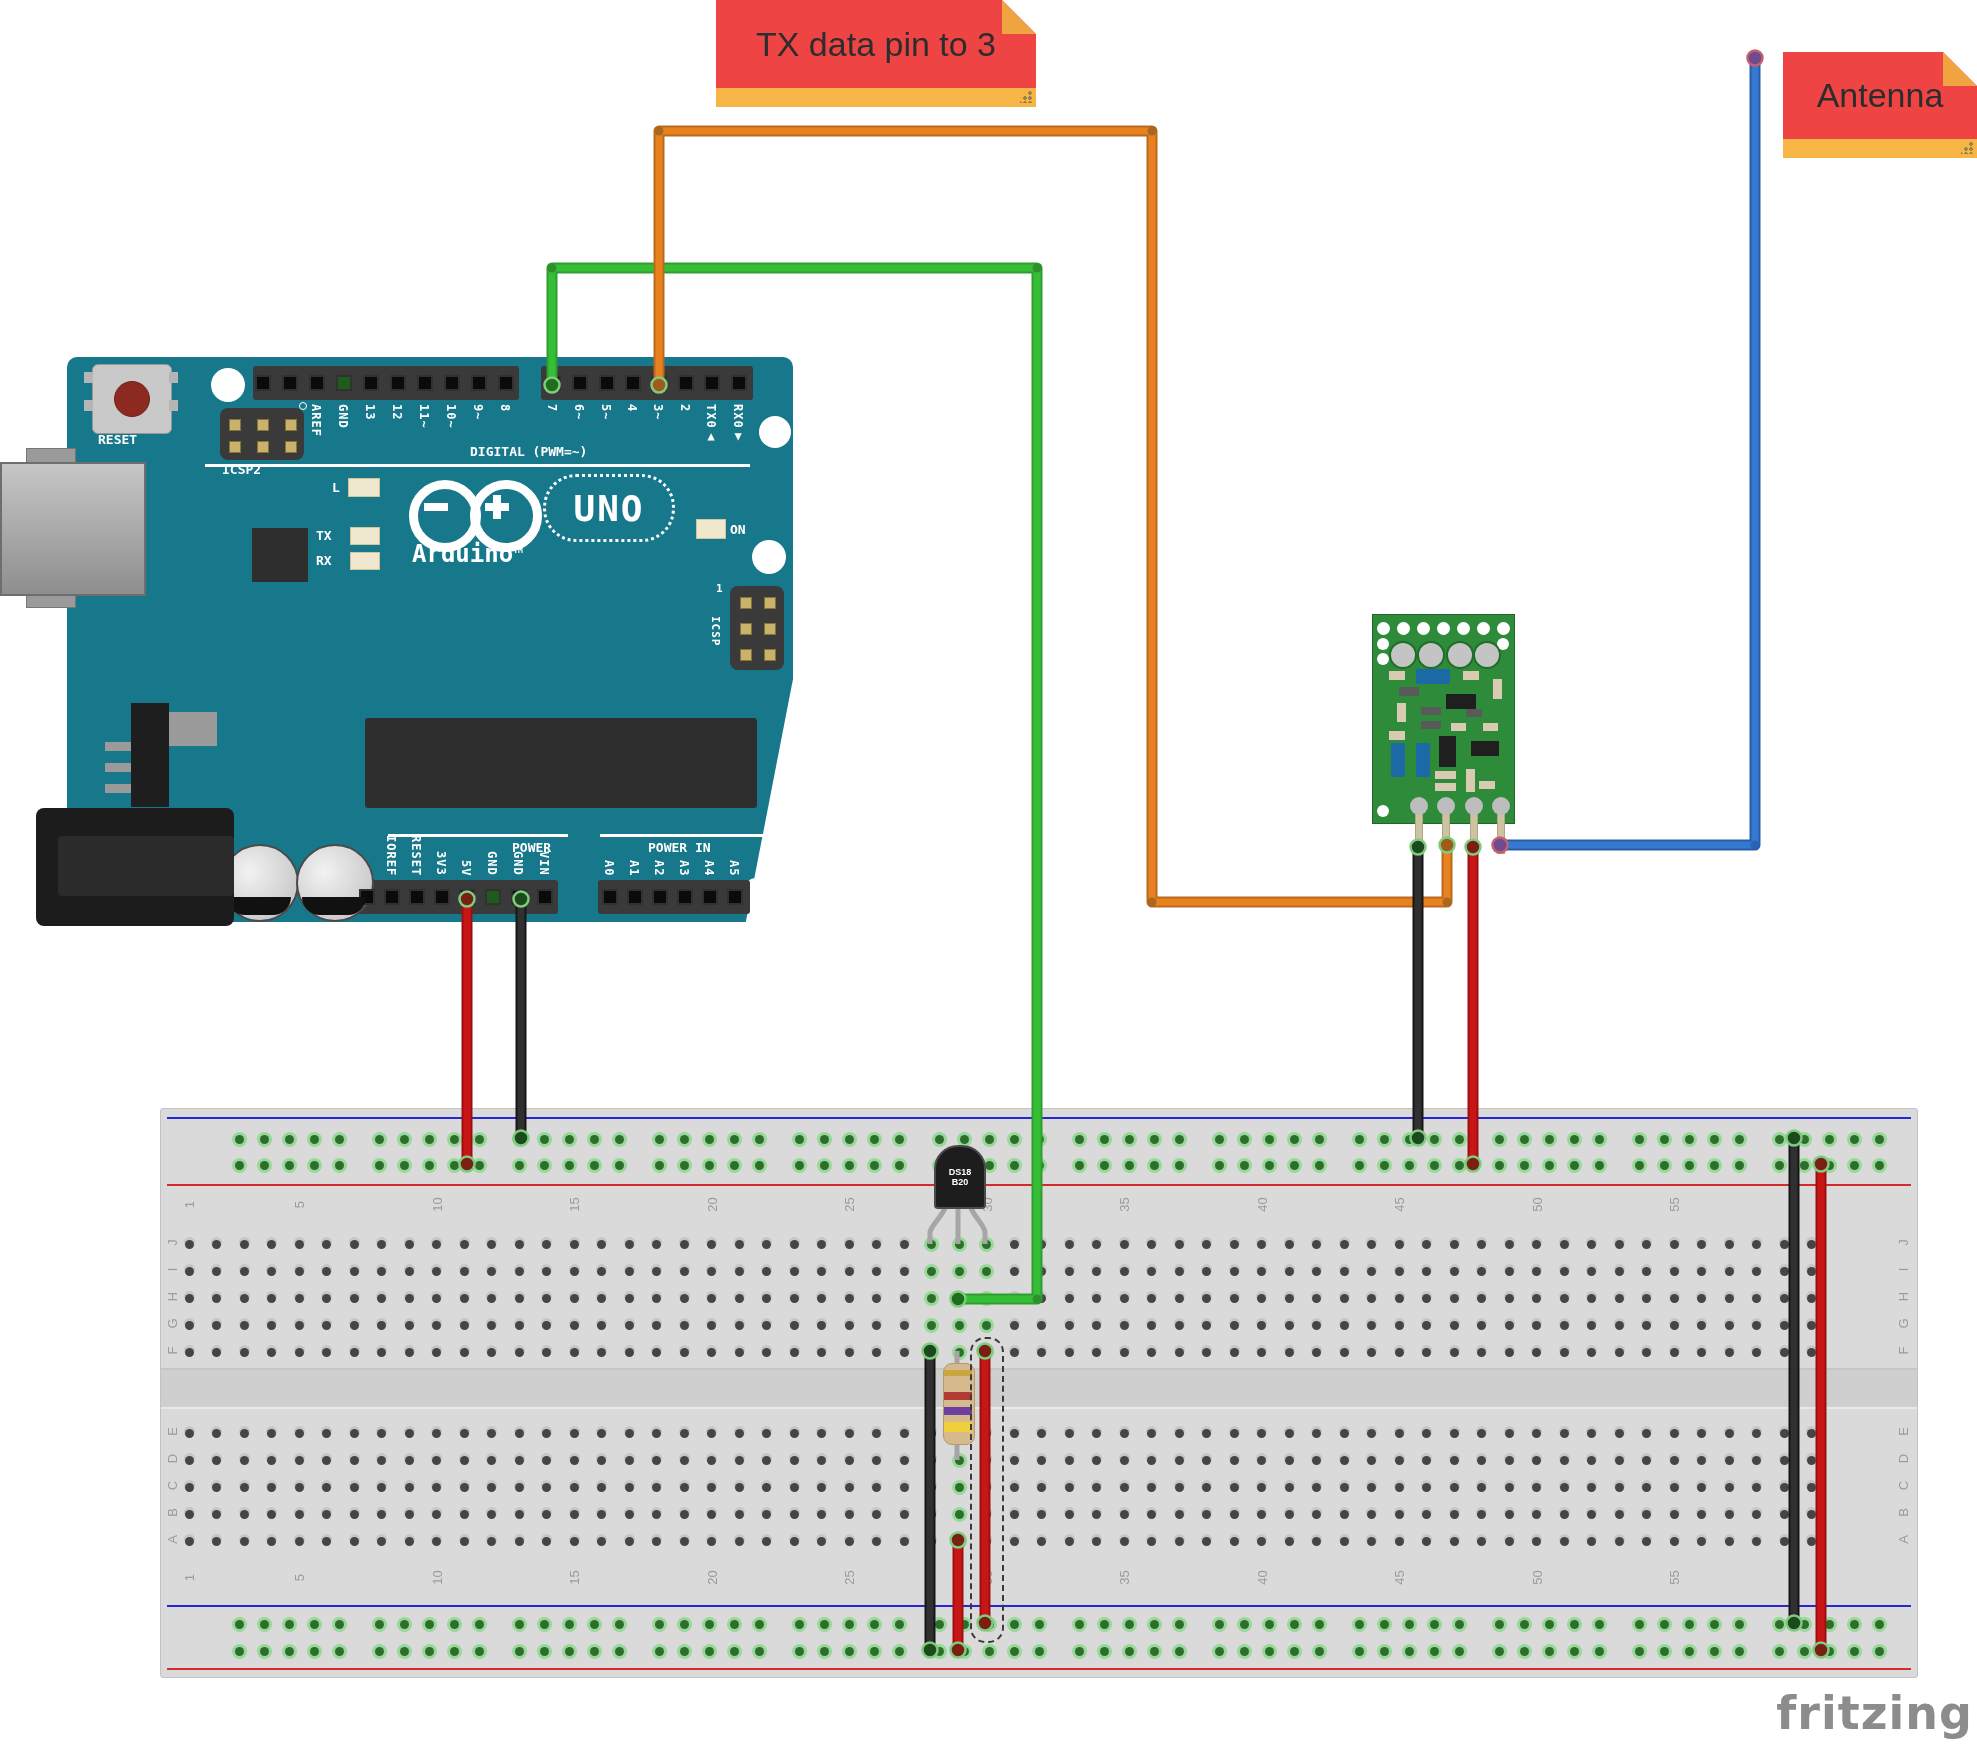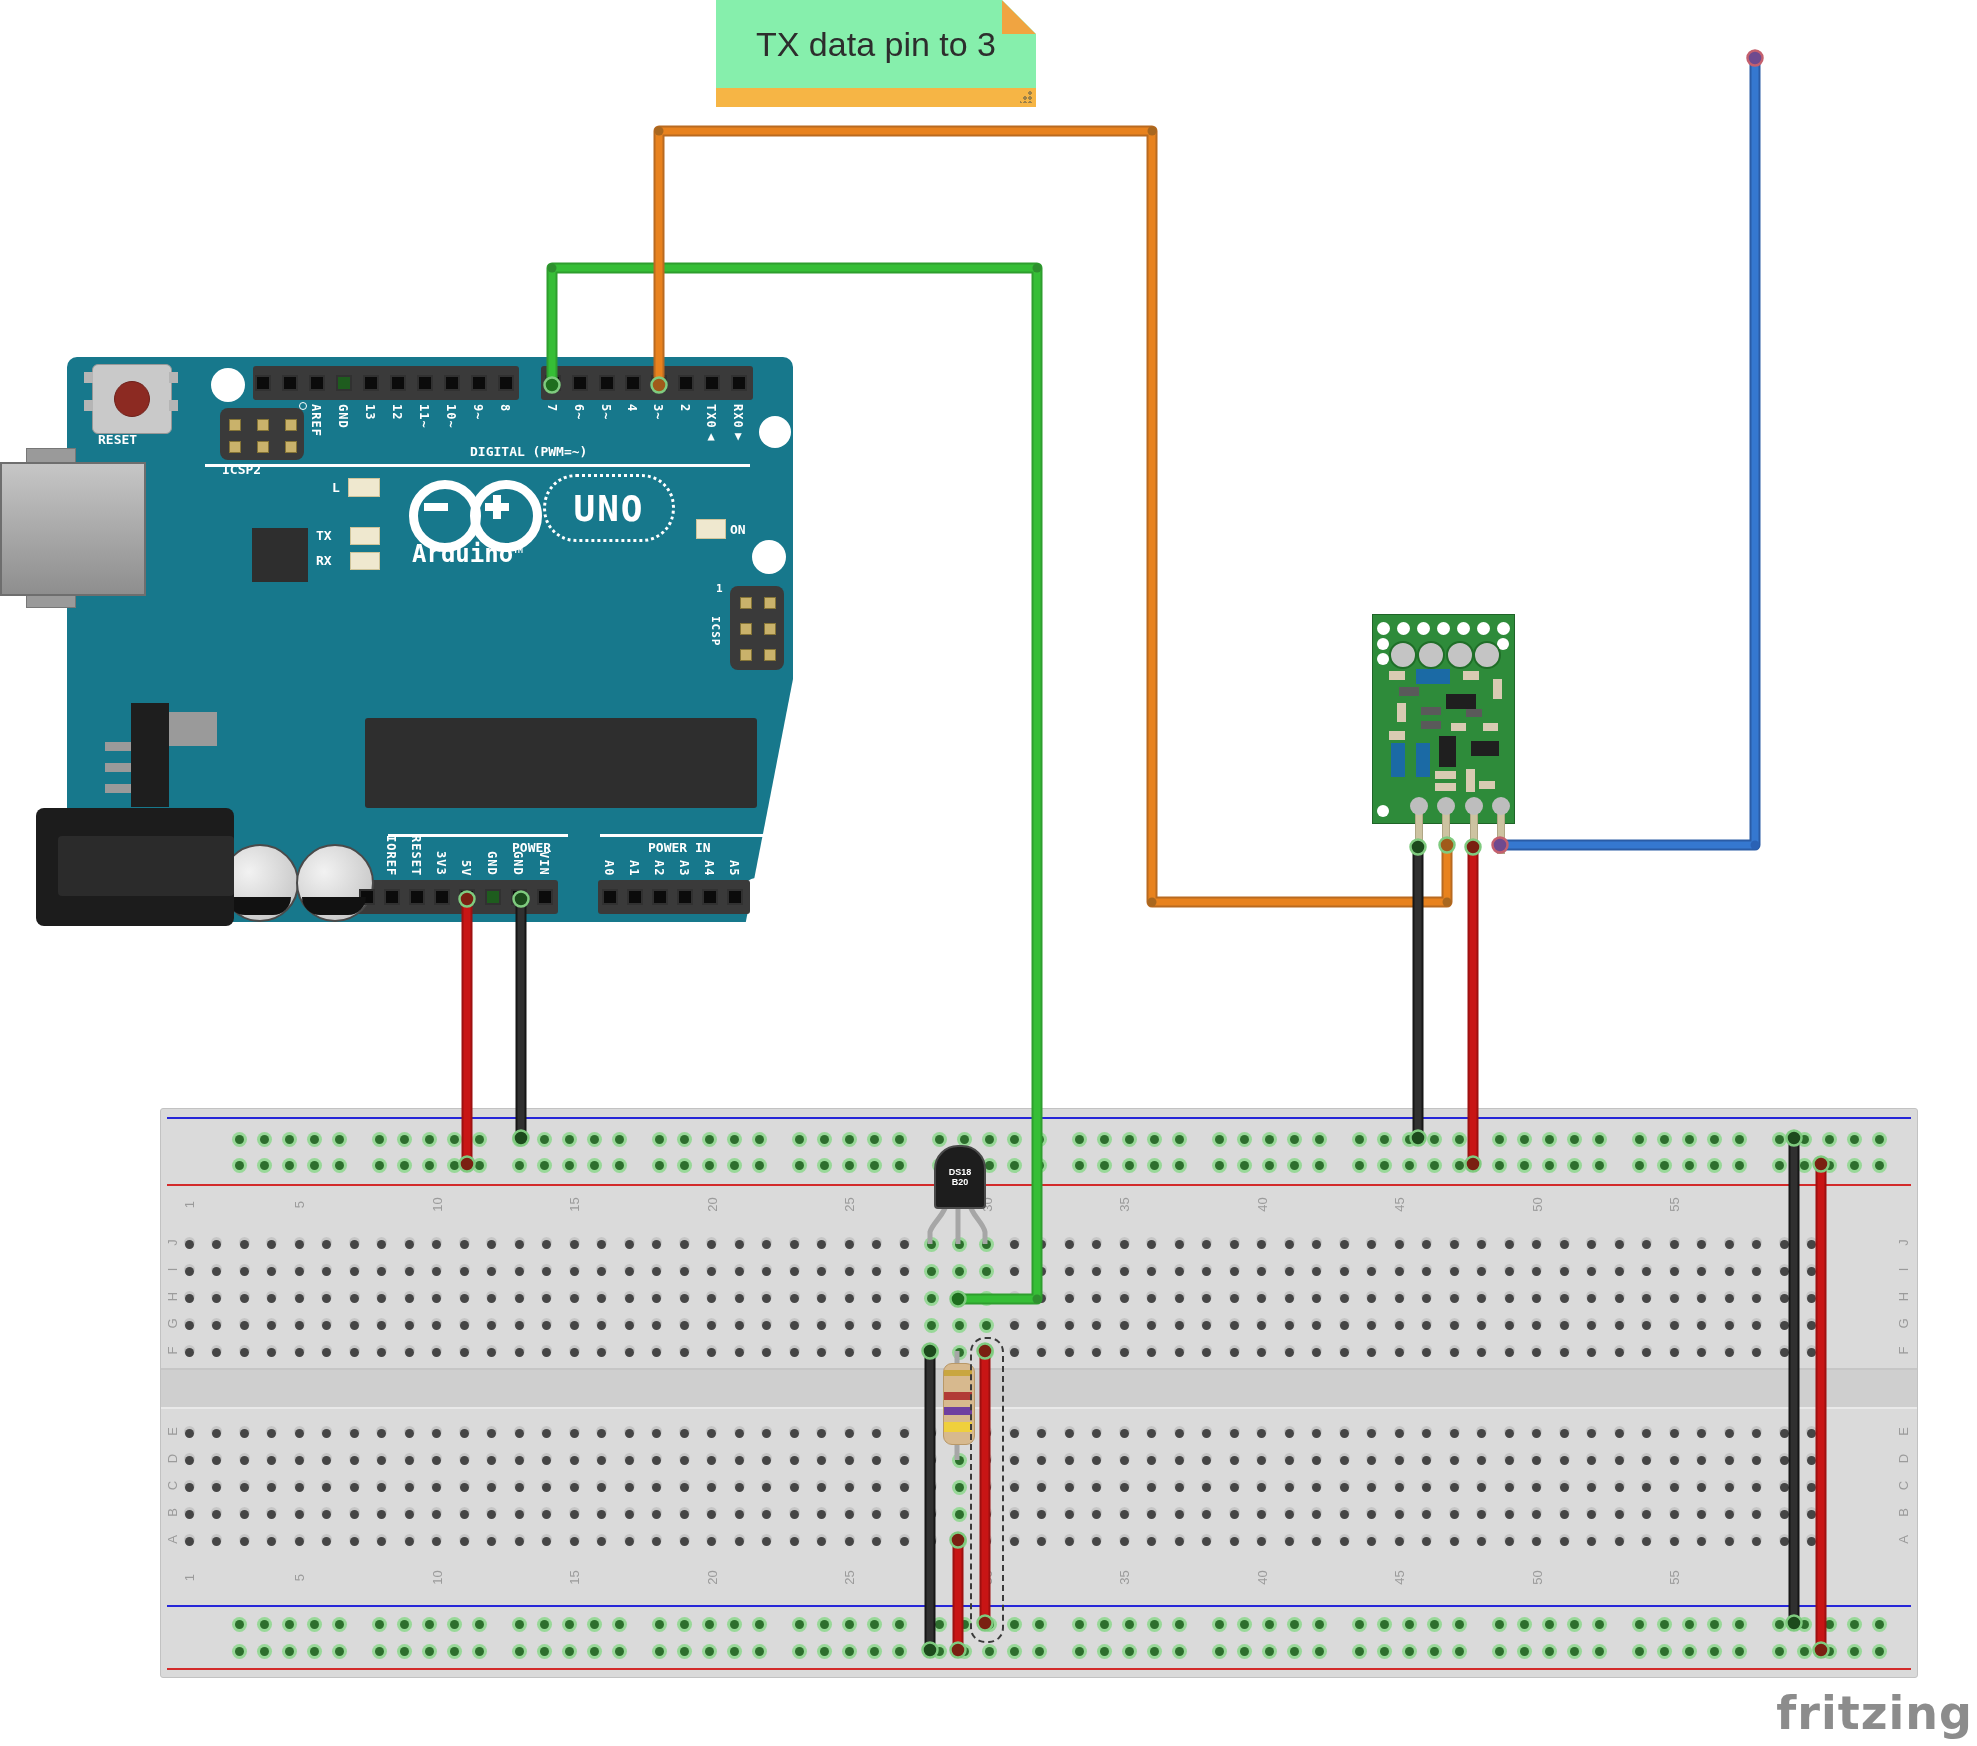--- a/index.html
+++ b/index.html
@@ -1,21 +1,21 @@
 <!DOCTYPE html>
 <html><head>
 <meta charset="utf-8">
 <style>
   html,body{margin:0;padding:0;background:#fff;}
   #stage{position:relative;width:1977px;height:1746px;overflow:hidden;background:#fff;
          font-family:"Liberation Sans",sans-serif;}
   .abs{position:absolute;}
 
   
-  .note{position:absolute;background:#86efac;z-index:90;
+  .note{position:absolute;background:#ef4444;z-index:90;
         clip-path:polygon(0 0, calc(100% - 34px) 0, 100% 34px, 100% 100%, 0 100%);}
   .note-text{position:absolute;left:0;right:0;top:0;bottom:19px;display:flex;align-items:center;
         justify-content:center;font-size:34px;color:#2d2d2d;white-space:nowrap;}
   .note-bar{position:absolute;left:0;right:0;bottom:0;height:19px;background:#F6B545;}
   .note-fold{position:absolute;top:0;right:0;width:34px;height:34px;background:#F0A441;
         clip-path:polygon(0 0,100% 100%,0 100%);}
   .note-grip{position:absolute;right:4px;bottom:4px;width:12px;height:12px;
         background:
          radial-gradient(circle 2px at 10px 2px,#9c8149 99%,transparent),
          radial-gradient(circle 2px at 10px 7px,#9c8149 99%,transparent),
@@ -1189,20 +1189,26 @@
     <div class="band" style="top:58px;height:10px;background:#EFD03C;"></div>
   </div>
   <div id="sel-outline"></div>
 
   <div class="note" style="left:716px;top:0px;width:320px;height:107px;">
     <div class="note-text">TX data pin to 3</div>
     <div class="note-fold"></div>
     <div class="note-bar"></div>
     <div class="note-grip"></div>
   </div>
+  <div class="note" style="left:1783px;top:52px;width:194px;height:106px;">
+    <div class="note-text">Antenna</div>
+    <div class="note-fold"></div>
+    <div class="note-bar"></div>
+    <div class="note-grip"></div>
+  </div>
 
   <div id="watermark">fritzing</div>
 <div class="pin" style="left: 255px; top: 375px; z-index: 22;"></div>
     <div class="pin" style="left: 282px; top: 375px; z-index: 22;"></div>
     <div class="pin" style="left: 309px; top: 375px; z-index: 22;"></div>
     <div class="pin green-pin" style="left: 336px; top: 375px; z-index: 22;"></div>
     <div class="pin" style="left: 363px; top: 375px; z-index: 22;"></div>
     <div class="pin" style="left: 390px; top: 375px; z-index: 22;"></div>
     <div class="pin" style="left: 417px; top: 375px; z-index: 22;"></div>
     <div class="pin" style="left: 444px; top: 375px; z-index: 22;"></div>

